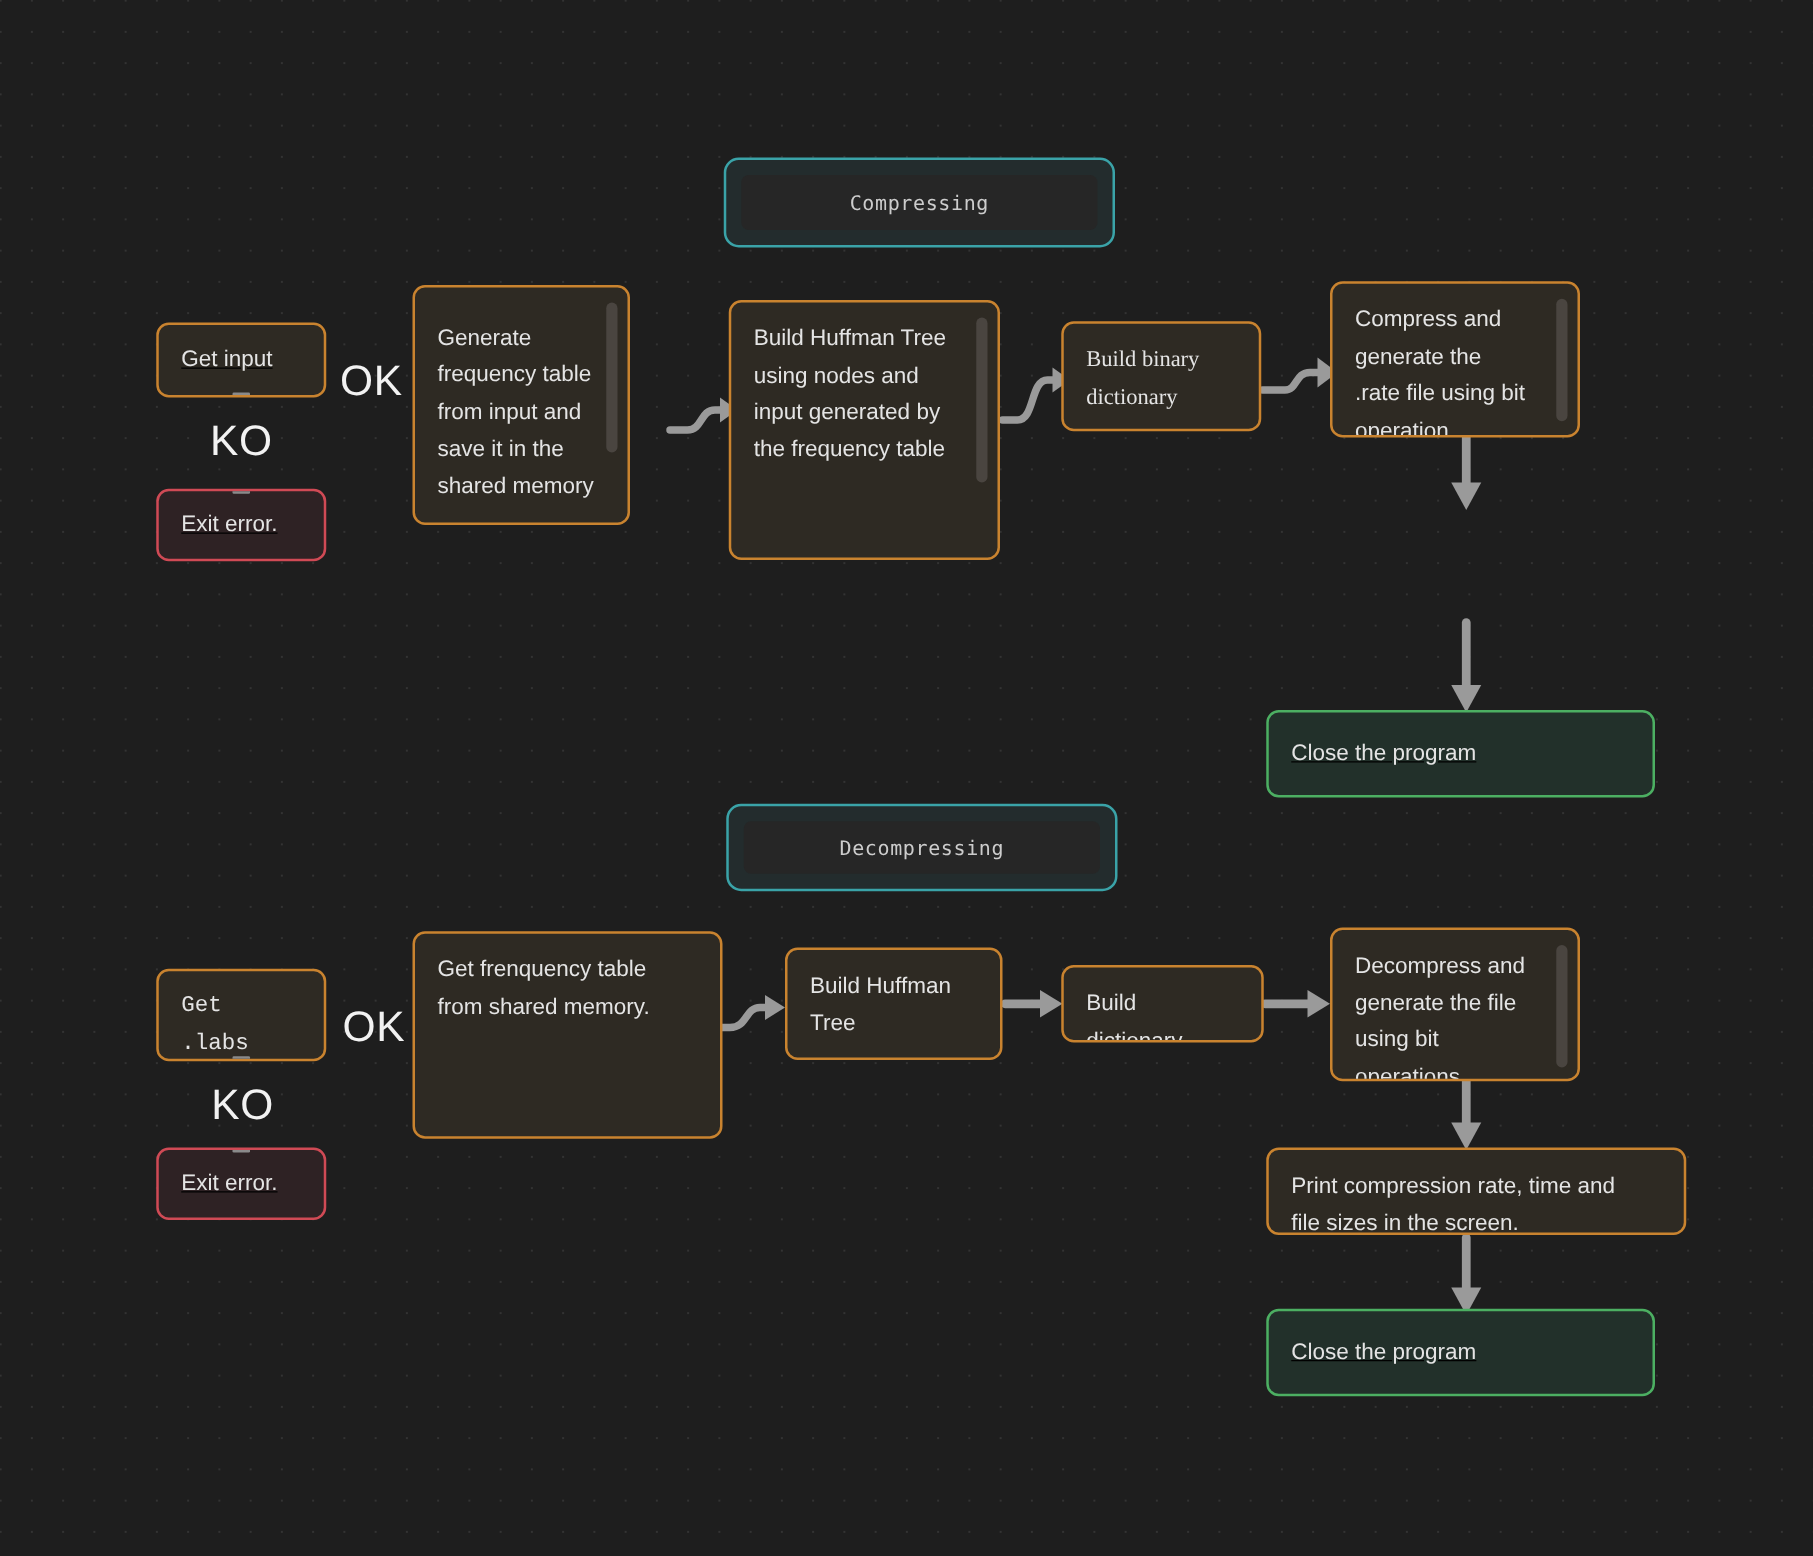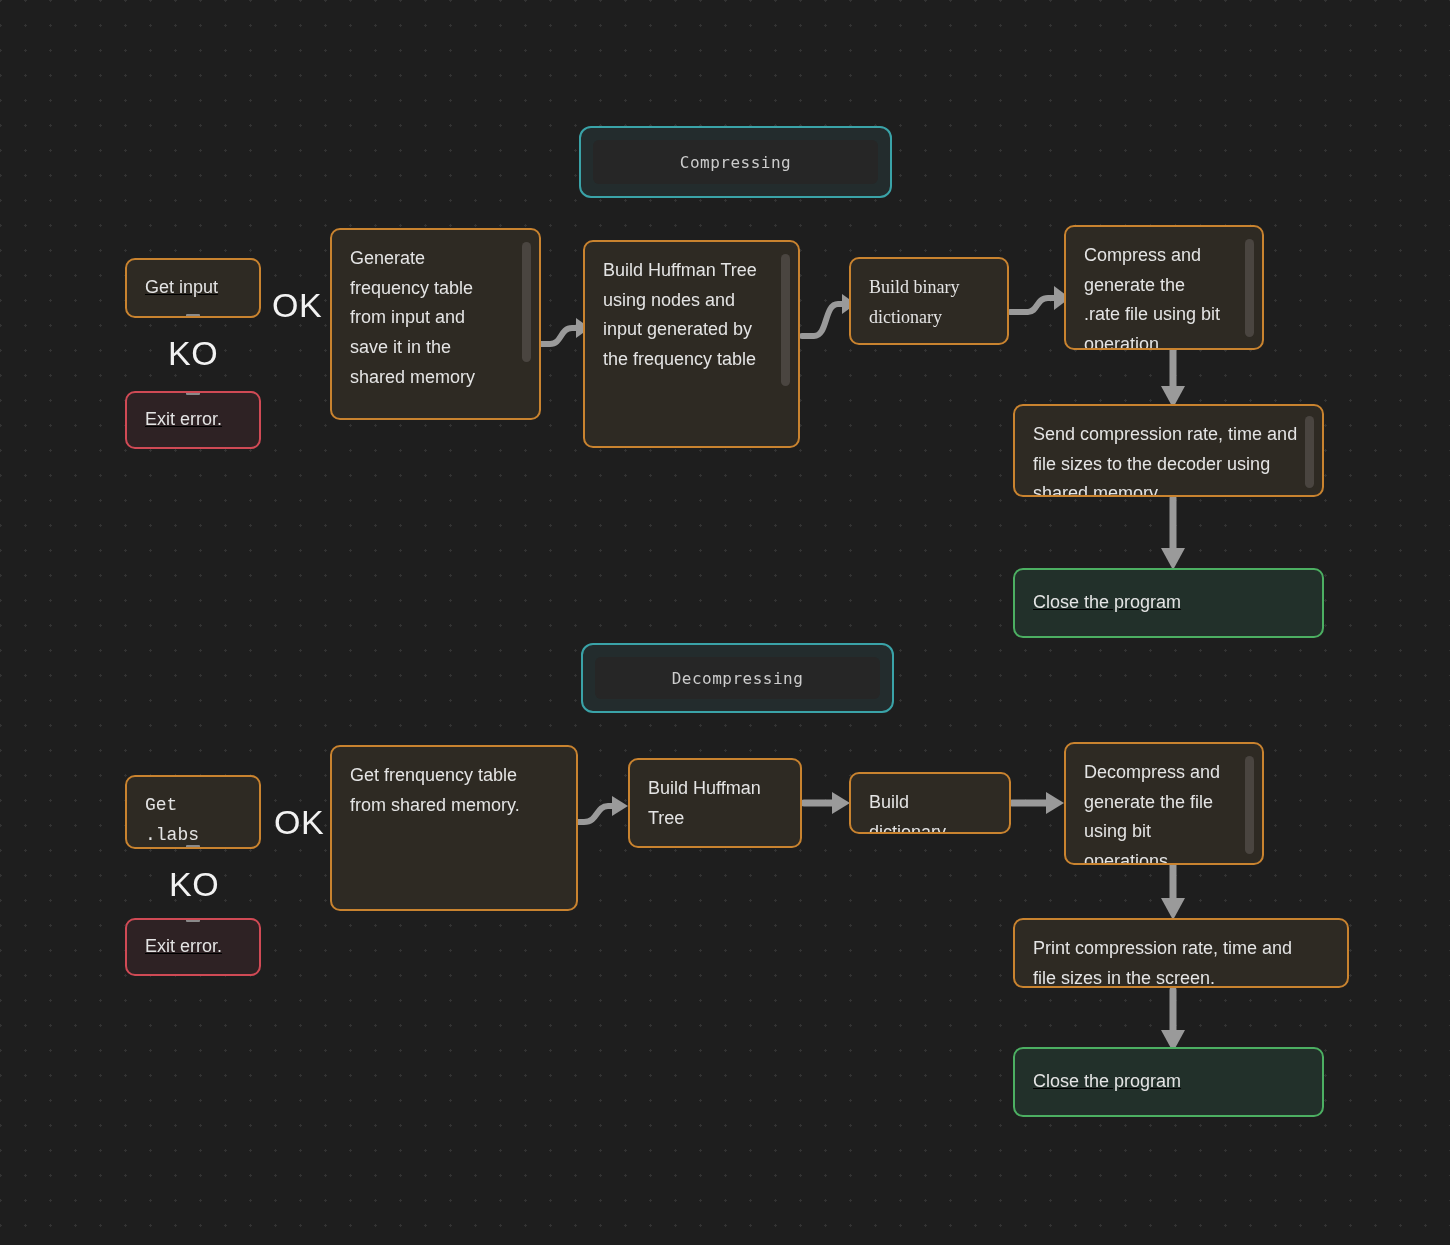--- a/index.html
+++ b/index.html
@@ -198,43 +198,39 @@
 
   <div class="edge-label" style="left:272px; top:288px;">OK</div>
 
   <div class="edge-label" style="left:168px; top:336px;">KO</div>
 
   <div class="node red vcenter" style="left:125px; top:391px; width:136px; height:58px;">
     <span class="txt">Exit error.</span>
     <span class="stub" style="left:50%; margin-left:-7px; top:-1px; width:14px; height:3px;"></span>
   </div>
 
-  <div class="node orange" style="left:330px; top:228px; width:211px; height:192px;">
+  <div class="node orange" style="left:330px; top:228px; width:174px; height:192px;align-items:flex-end;">
     <span class="txt" style="max-width:154px; display:block;">Generate frequency table from input and save it in the shared memory</span>
     <span class="scrollthumb" style="top:12px; height:120px;"></span>
   </div>
 
   <div class="node orange" style="left:583px; top:240px; width:217px; height:208px;">
     <span class="txt" style="max-width:160px; display:block;">Build Huffman Tree using nodes and input generated by the frequency table</span>
     <span class="scrollthumb" style="top:12px; height:132px;"></span>
   </div>
 
   <div class="node orange" style="left:849px; top:257px; width:160px; height:88px;">
     <span class="txt" style="max-width:120px; display:block;font-family:Liberation Serif, serif;">Build binary dictionary</span>
   </div>
 
   <div class="node orange" style="left:1064px; top:225px; width:200px; height:125px;">
     <span class="txt" style="max-width:140px; display:block;">Compress and generate the .rate file using bit operation.</span>
     <span class="scrollthumb" style="top:12px; height:98px;"></span>
   </div>
 
-  <div class="node orange" style="left:1013px; top:404px; width:311px; height:93px;">
-    <span class="txt" style="max-width:268px; display:block;">Send compression rate, time and file sizes to the decoder using shared memory.</span>
-    <span class="scrollthumb" style="top:10px; height:72px;"></span>
-  </div>
 
   <div class="node green vcenter" style="left:1013px; top:568px; width:311px; height:70px;">
     <span class="txt">Close the program</span>
   </div>
 
   <div class="node orange" style="left:125px; top:775px; width:136px; height:74px;">
     <span class="txt" style="max-width:88px; display:block;font-family:Liberation Mono, monospace;">Get .labs input</span>
     <span class="stub" style="left:50%; margin-left:-7px; bottom:-1px; width:14px; height:3px;"></span>
   </div>
 

